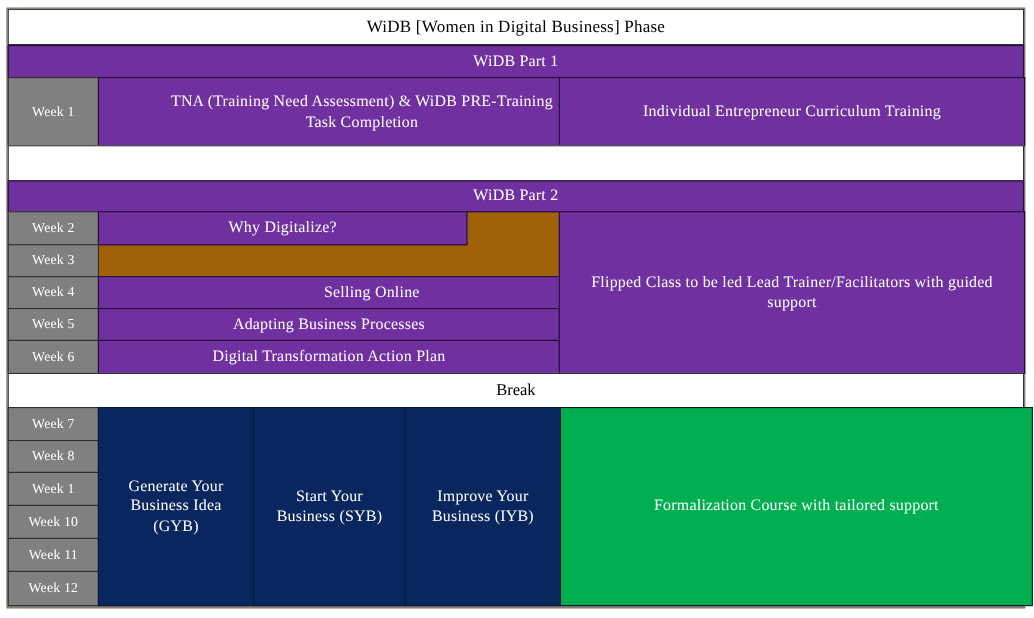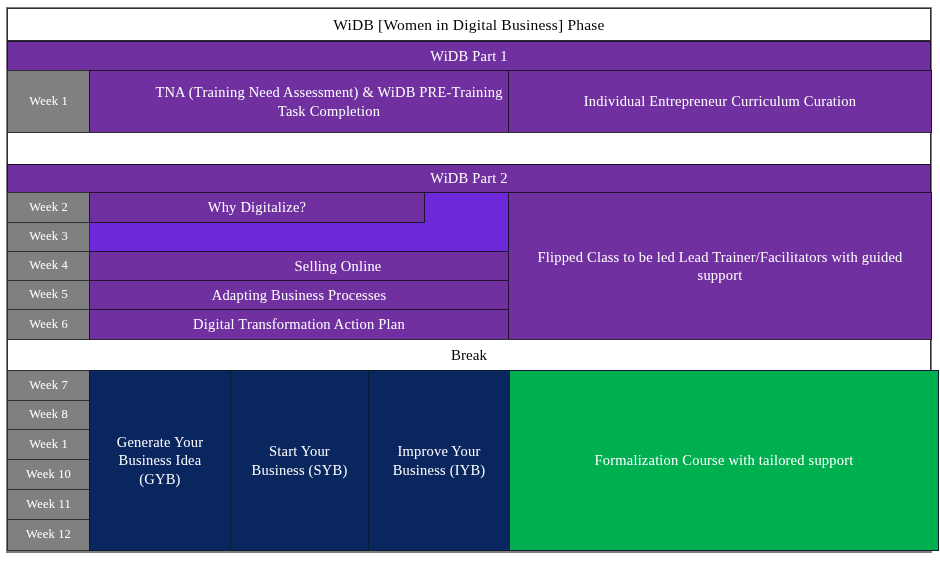--- a/index.html
+++ b/index.html
@@ -23,21 +23,21 @@
 
   
   .frame {
     position: absolute;
     left: 6px;
     top: 7px;
     width: 926px;
     height: 546px;
     border: 2px solid #7f7f7f;
     box-sizing: border-box;
-    background: #6d28d9;
+    background: #a16207;
   }
 
   .cell {
     position: absolute;
     box-sizing: border-box;
     display: flex;
     align-items: center;
     justify-content: center;
     text-align: center;
     line-height: 1.25;
@@ -90,21 +90,21 @@
 
     <div class="cell c-white t-title pad" style="left:-1px; top:-1px; width:924px; height:33px;">WiDB [Women in Digital  Business]  Phase</div>
 
     <div class="cell c-purple t-band pad" style="left:-1px; top:32px; width:924px; height:30px;">WiDB Part 1</div>
 
     <div class="cell c-gray t-week" style="left:-1px; top:61px; width:83px; height:63px;">Week 1</div>
 
     <div class="cell c-purple t-body pad wrap" style="left:81px; top:61px; width:480px; height:63px;">TNA (Training  Need Assessment)  &amp; WiDB PRE-Training
 Task Completion</div>
 
-    <div class="cell c-purple t-body pad wrap" style="left:500px; top:61px; width:424px; height:63px;">Individual  Entrepreneur  Curriculum  Curation</div>
+    <div class="cell c-purple t-body pad wrap" style="left:500px; top:61px; width:424px; height:63px;">Individual  Entrepreneur  Curriculum  Training</div>
 
     <div class="cell c-white" style="left:-1px; top:123px; width:924px; height:33px;"></div>
 
     <div class="cell c-purple t-band pad" style="left:-1px; top:155px; width:924px; height:29px;">WiDB Part 2</div>
 
     <div class="cell c-gray t-week" style="left:-1px; top:183px; width:83px; height:31px;">Week 2</div>
     <div class="cell c-purple t-body pad" style="left:81px; top:183px; width:336px; height:31px;">Why Digitalize?</div>
 
     <div class="cell c-gray t-week" style="left:-1px; top:213px; width:83px; height:30px;">Week 3</div>
 

